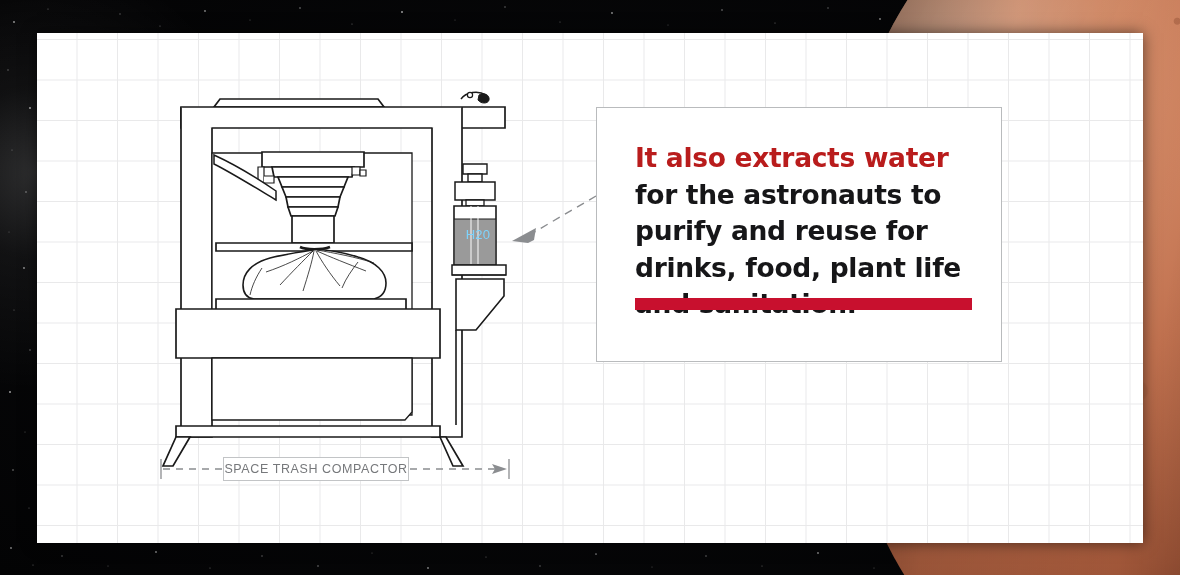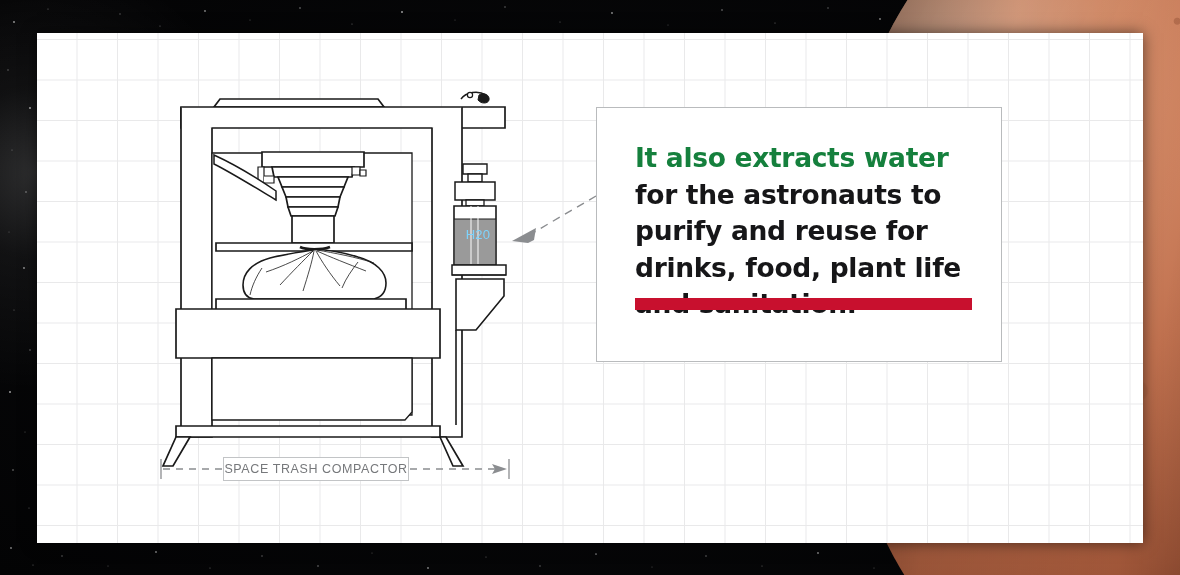--- a/index.html
+++ b/index.html
@@ -101,21 +101,21 @@
     left: 38px;
     top: 32px;
     right: 22px;
     font-family: "DejaVu Sans", "Liberation Sans", sans-serif;
     font-size: 26.5px;
     line-height: 36.5px;
     font-weight: 700;
     letter-spacing: -0.3px;
     color: #161618;
   }
-  .callout-text .hl { color: #15803d; }
+  .callout-text .hl { color: #b91c1c; }
   .callout-rule {
     position: absolute;
     left: 38px;
     top: 190px;
     width: 337px;
     height: 12px;
     background: #c8102e;
   }
 
   

